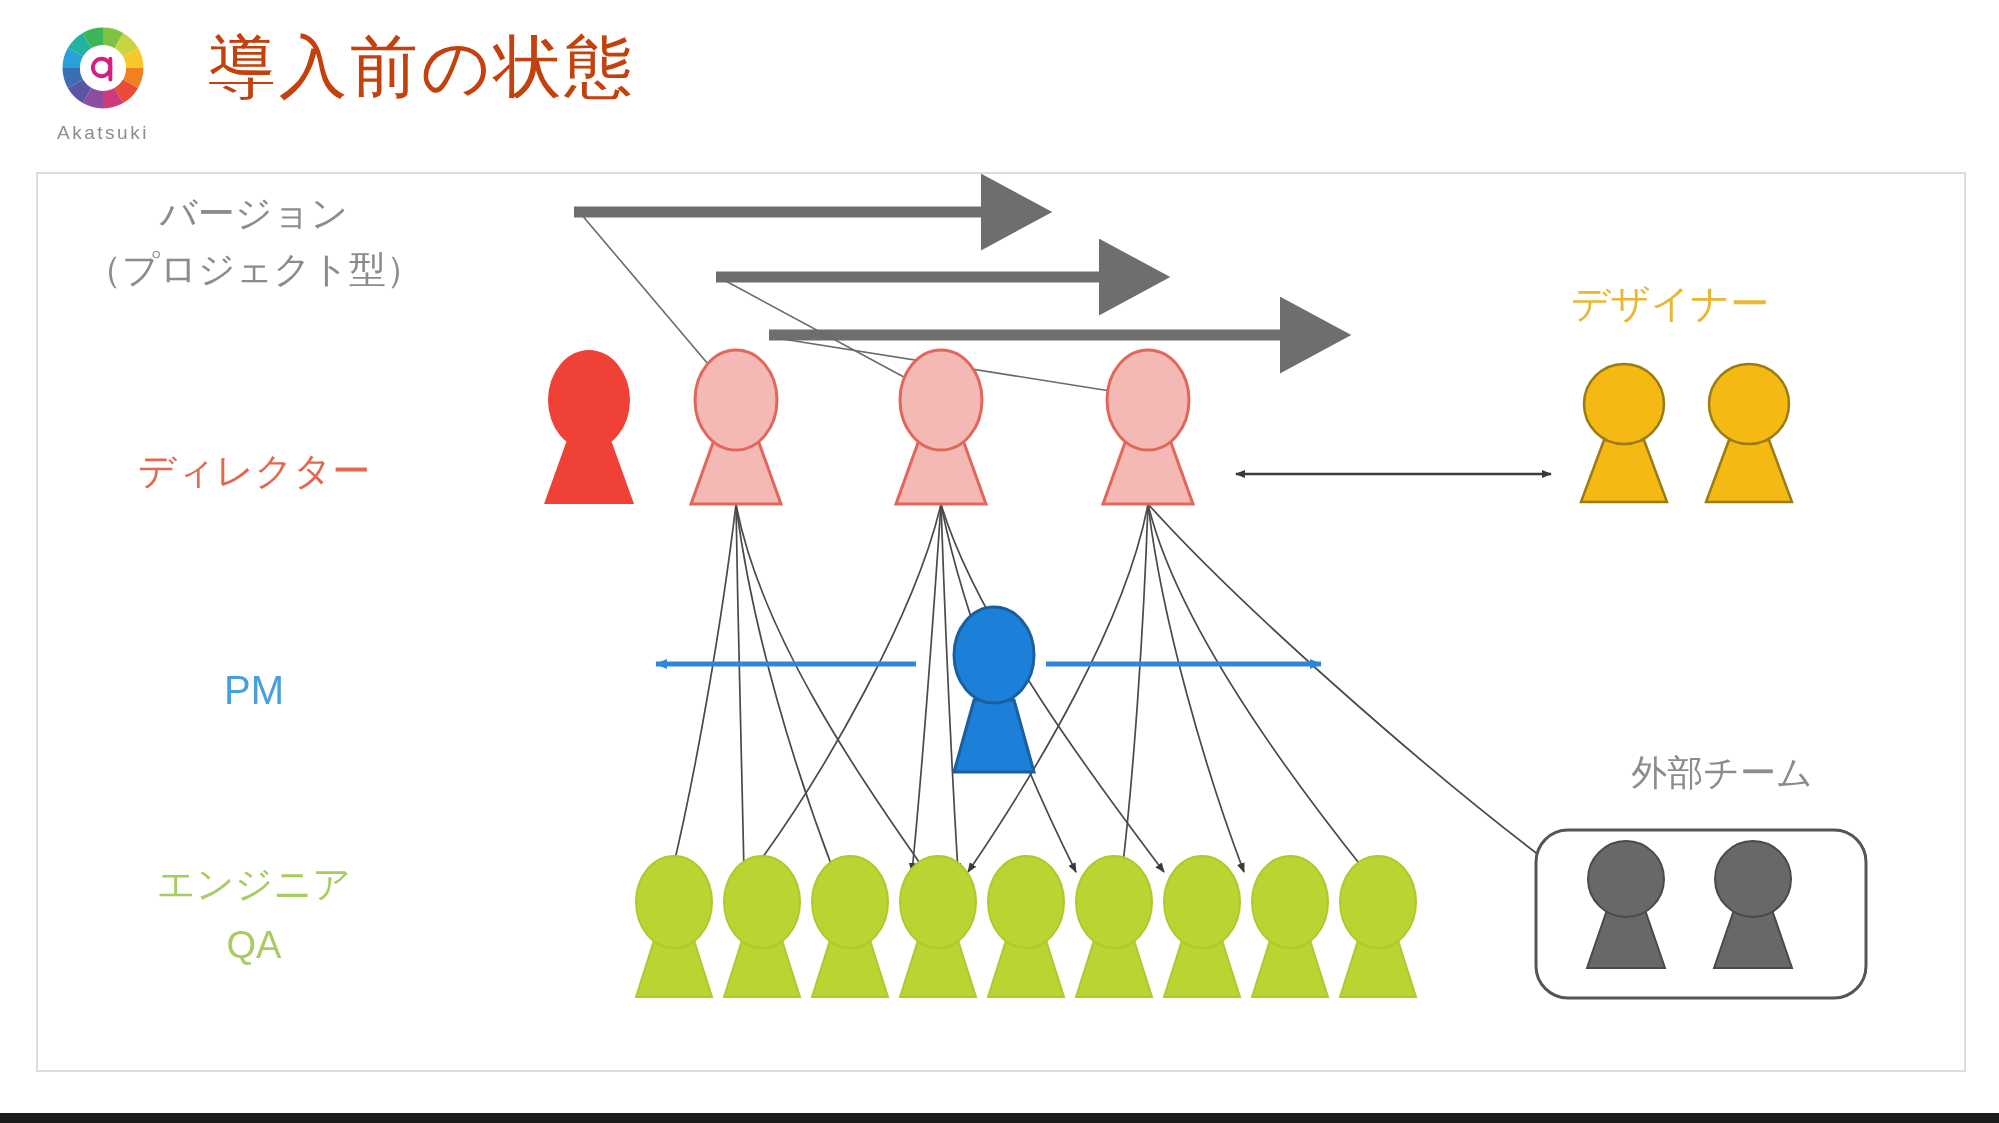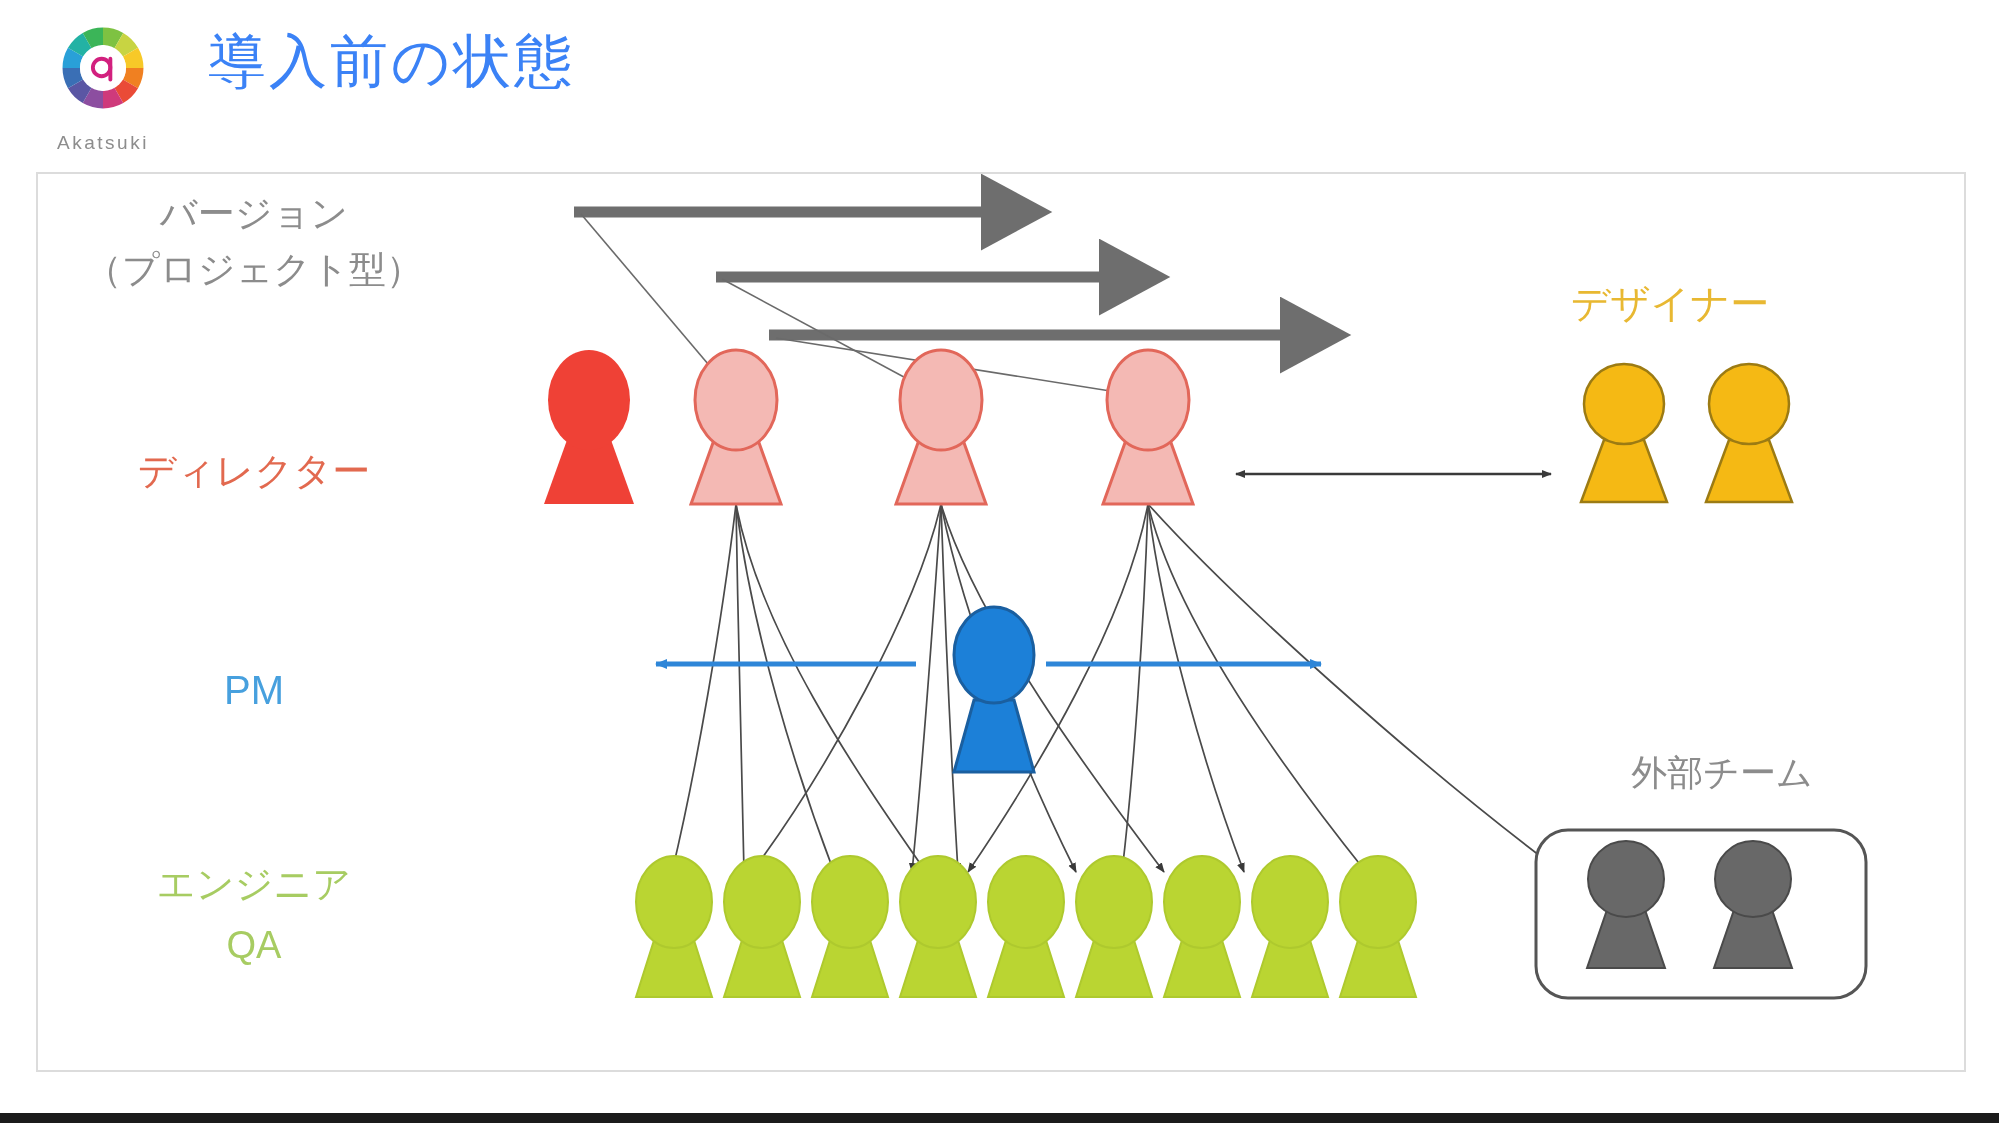--- a/index.html
+++ b/index.html
@@ -36,33 +36,33 @@
     width: 130px;
     text-align: center;
   }
   #logo-mark {
     width: 92px;
     height: 92px;
     margin: 0 auto;
     display: block;
   }
   #logo-text {
-    margin-top: 18px;
+    margin-top: 8px;
     font-size: 19px;
     letter-spacing: 2.5px;
     color: #8d8d8d;
     font-family: "Liberation Sans", sans-serif;
   }
   #slide-title {
     position: absolute;
     left: 208px;
     top: 28px;
-    font-size: 58px;
+    font-size: 68px;
     line-height: 1.15;
-    color: #3b82f6;
+    color: #c2410c;
     font-family: "DejaVu Sans", "Liberation Sans", sans-serif;
     font-weight: 500;
     letter-spacing: 3px;
     white-space: nowrap;
   }
   
   #content-frame {
     position: absolute;
     left: 36px;
     top: 172px;

